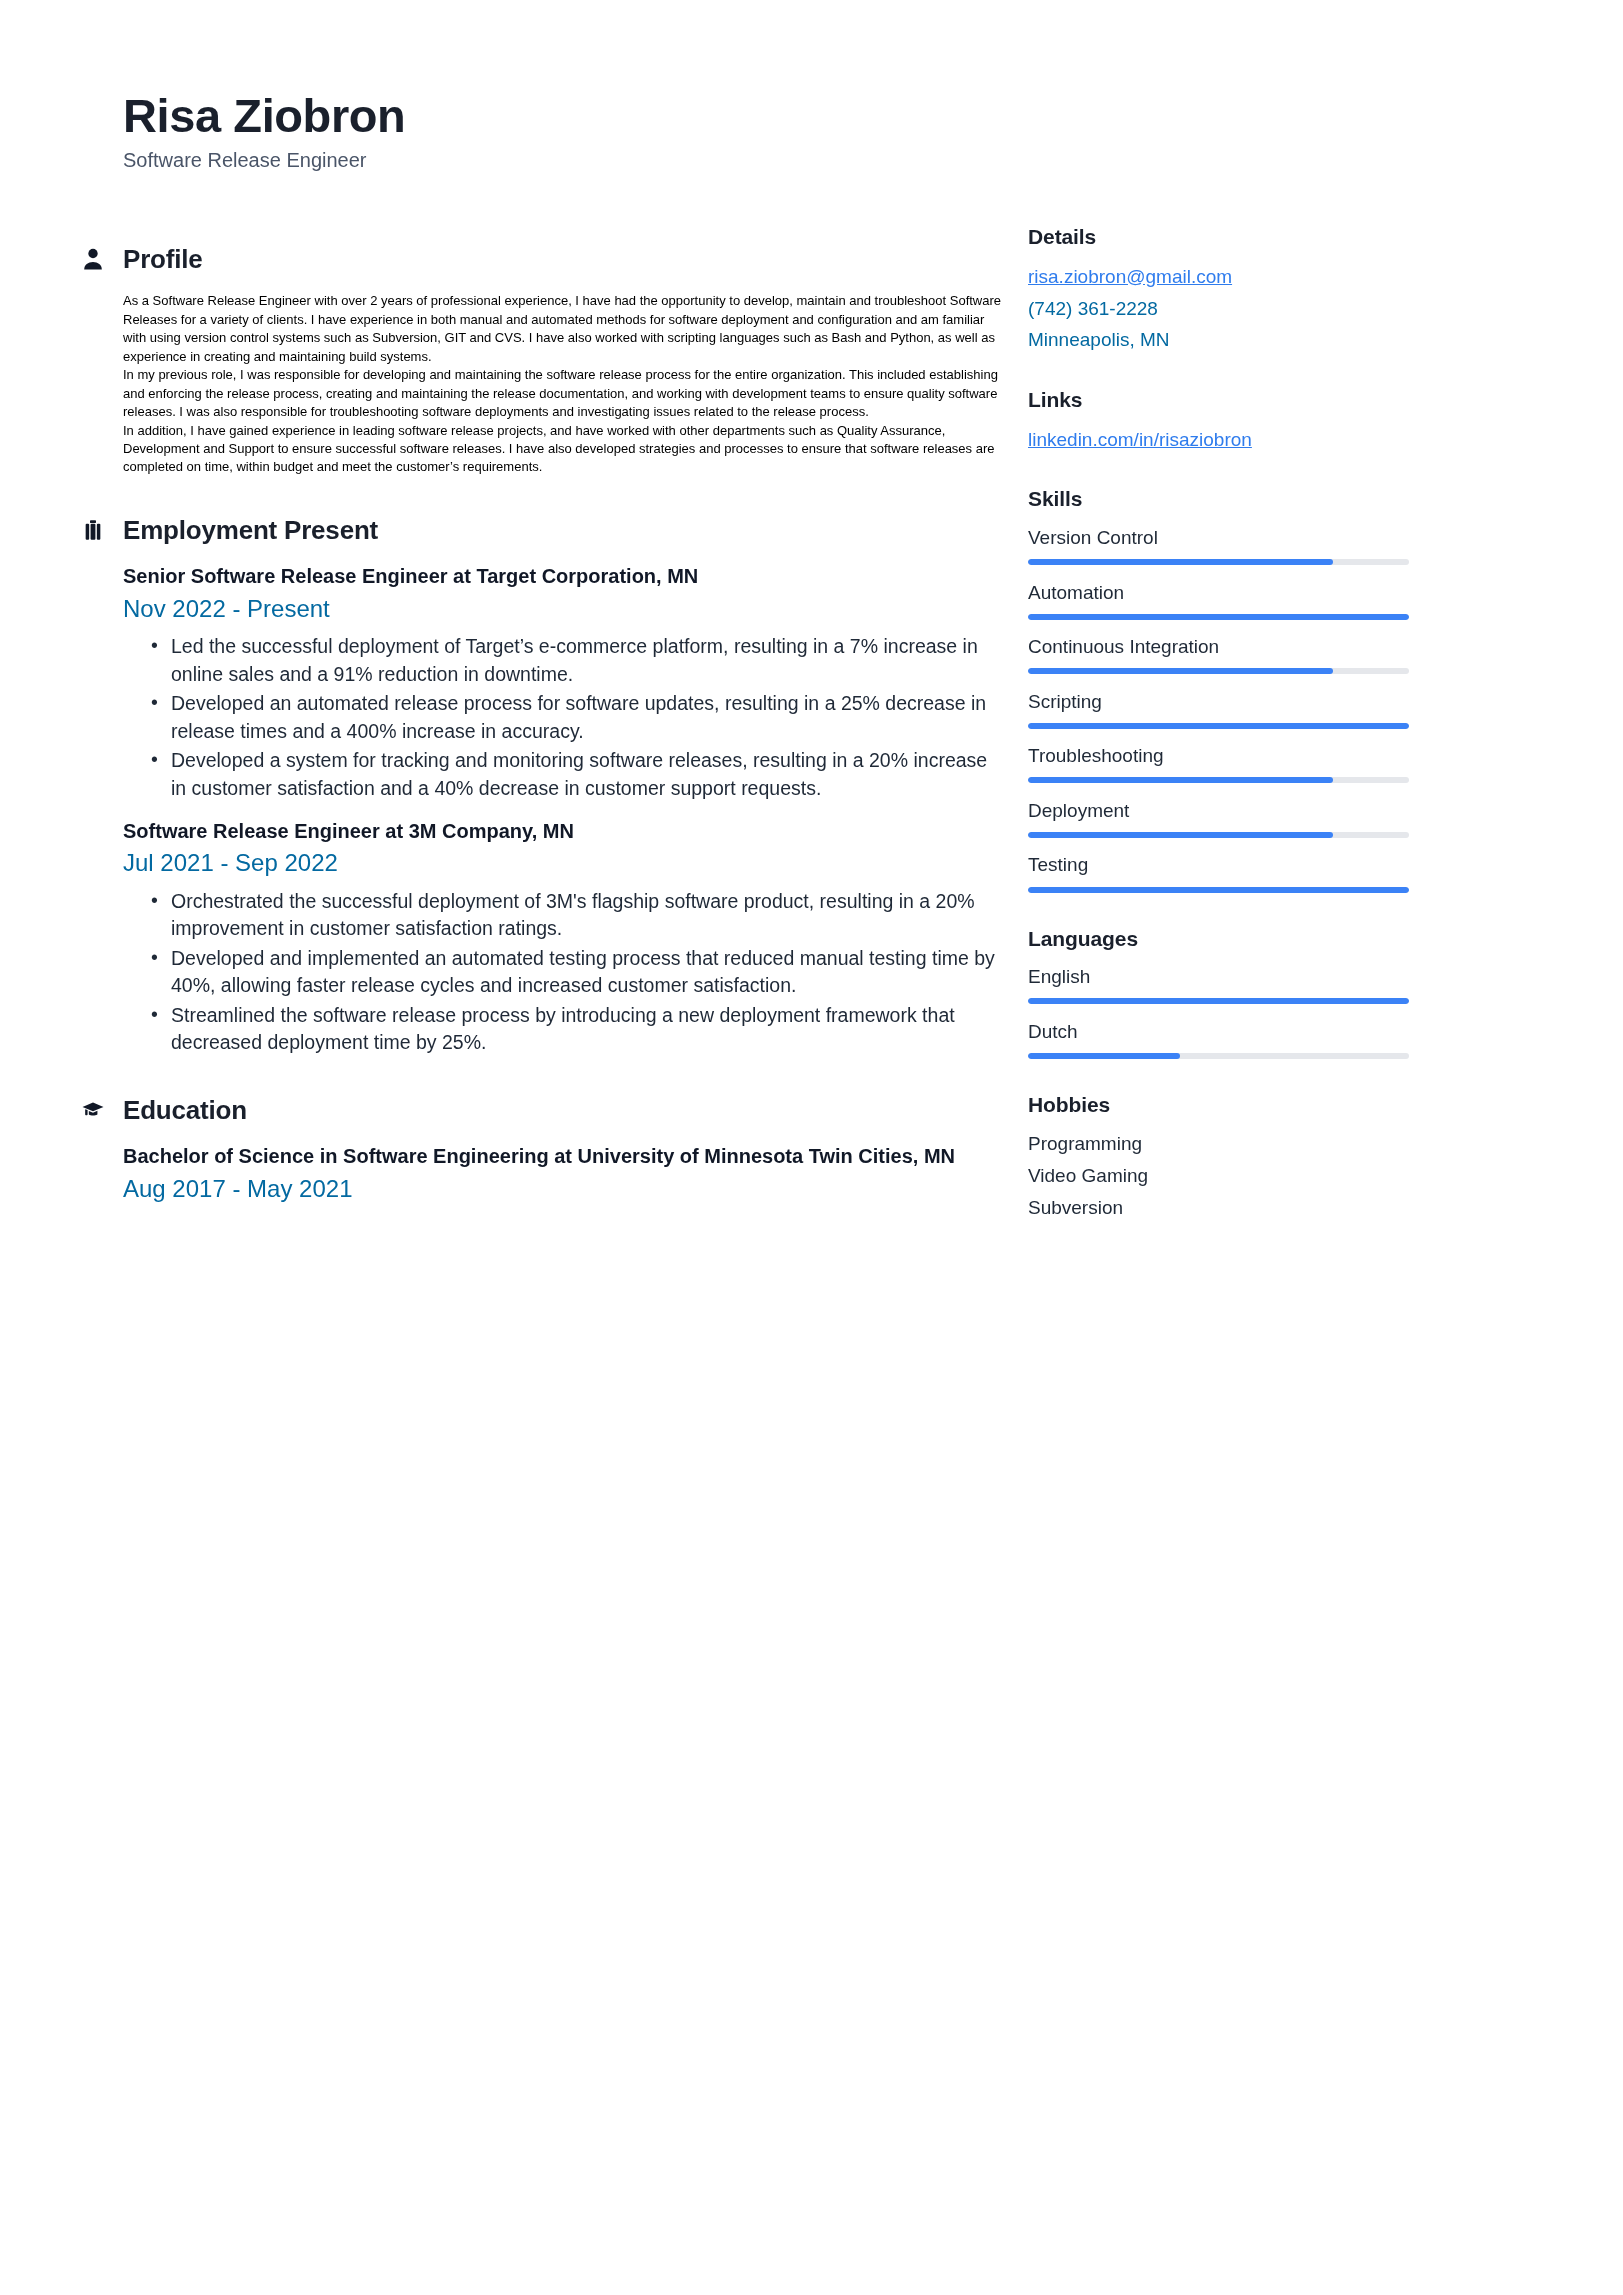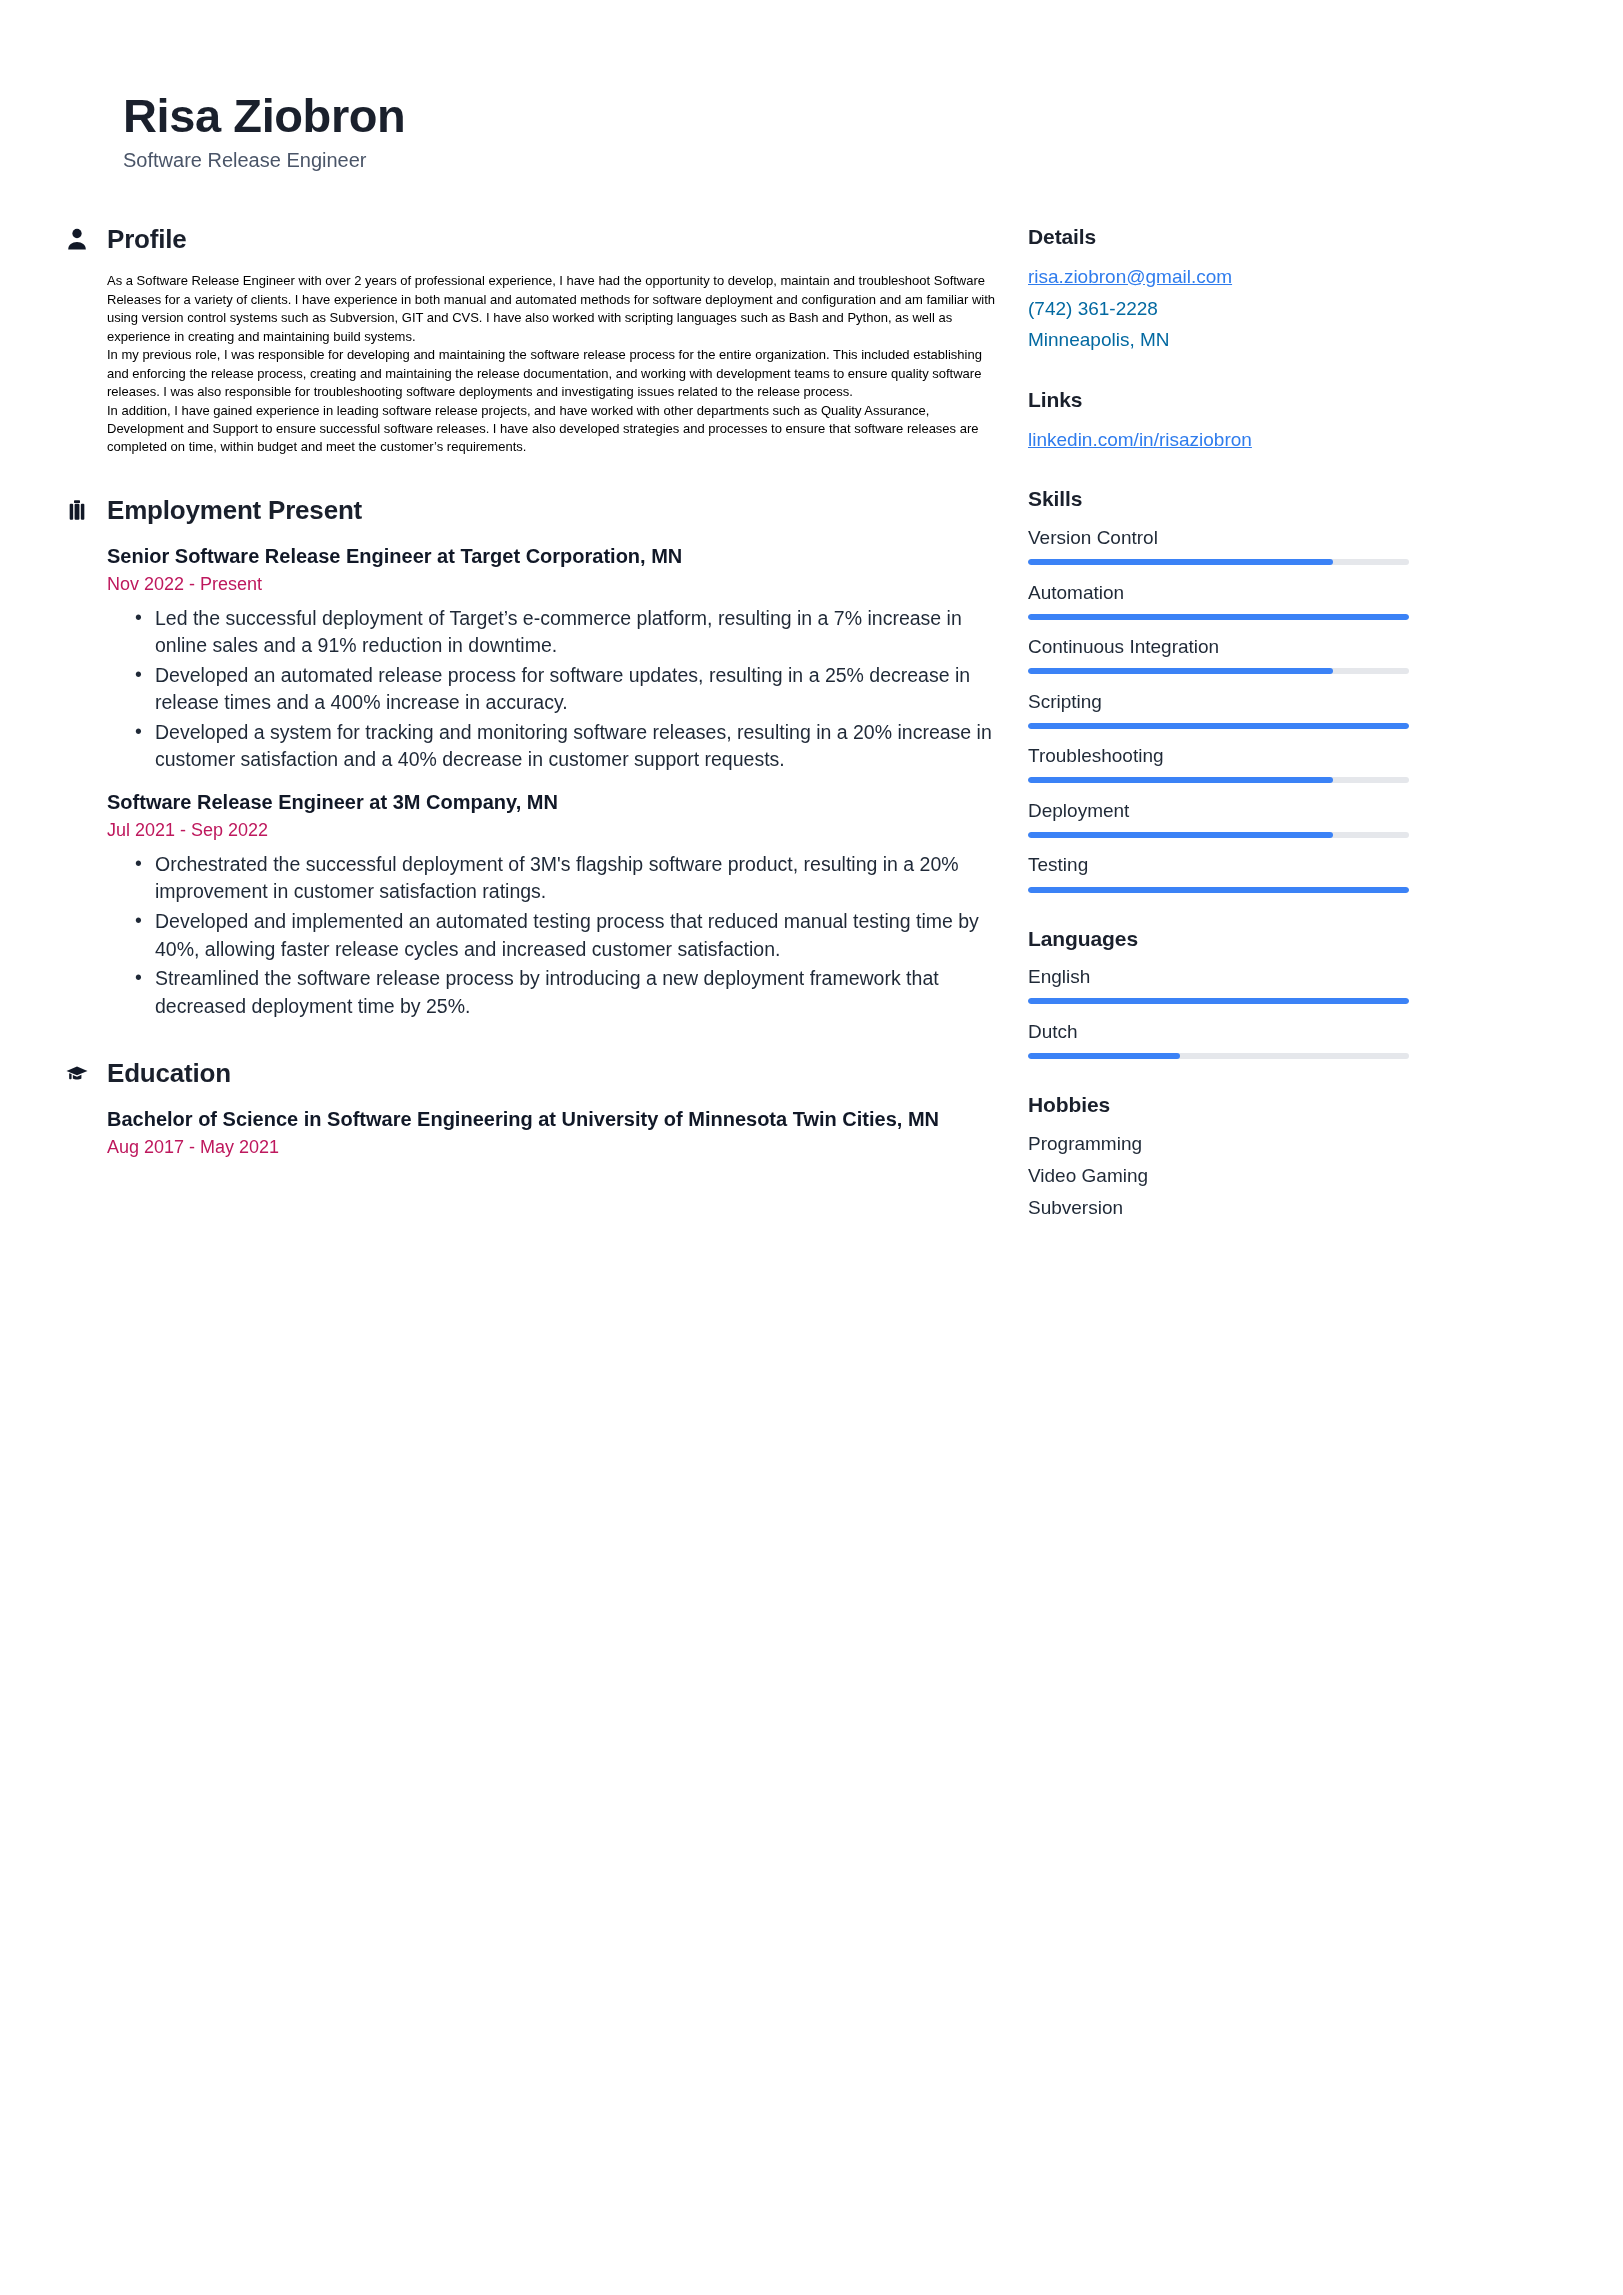--- a/index.html
+++ b/index.html
@@ -45,23 +45,24 @@
 
   
   .body-cols {
     display: flex;
     align-items: flex-start;
     padding: 0 0 0 0;
     margin-top: 52px;
   }
   .col-main {
     width: 1028px;
-    padding-left: 64px;
+    padding-left: 80px;
     padding-right: 25px;
     flex: 0 0 auto;
+    margin-top: 20px;
   }
   .col-side {
     width: 596px;
     padding-left: 0px;
     padding-right: 85px;
     flex: 0 0 auto;
   }
 
   
   .section { margin-bottom: 39px; }
@@ -99,22 +100,22 @@
   }
 
   .entry { margin-bottom: 6.8px; }
   .entry-title {
     font-size: 20px;
     font-weight: 700;
     color: #111827;
     line-height: 1.35;
   }
   .entry-date {
-    font-size: 18px;
-    color: #be185d;
+    font-size: 24px;
+    color: #0369a1;
     margin-top: 1.7px;
     line-height: 1.4;
   }
   .entry-bullets {
     list-style: none;
     margin-top: 7.6px;
   }
   .entry-bullets li {
     position: relative;
     font-size: 19.5px;

